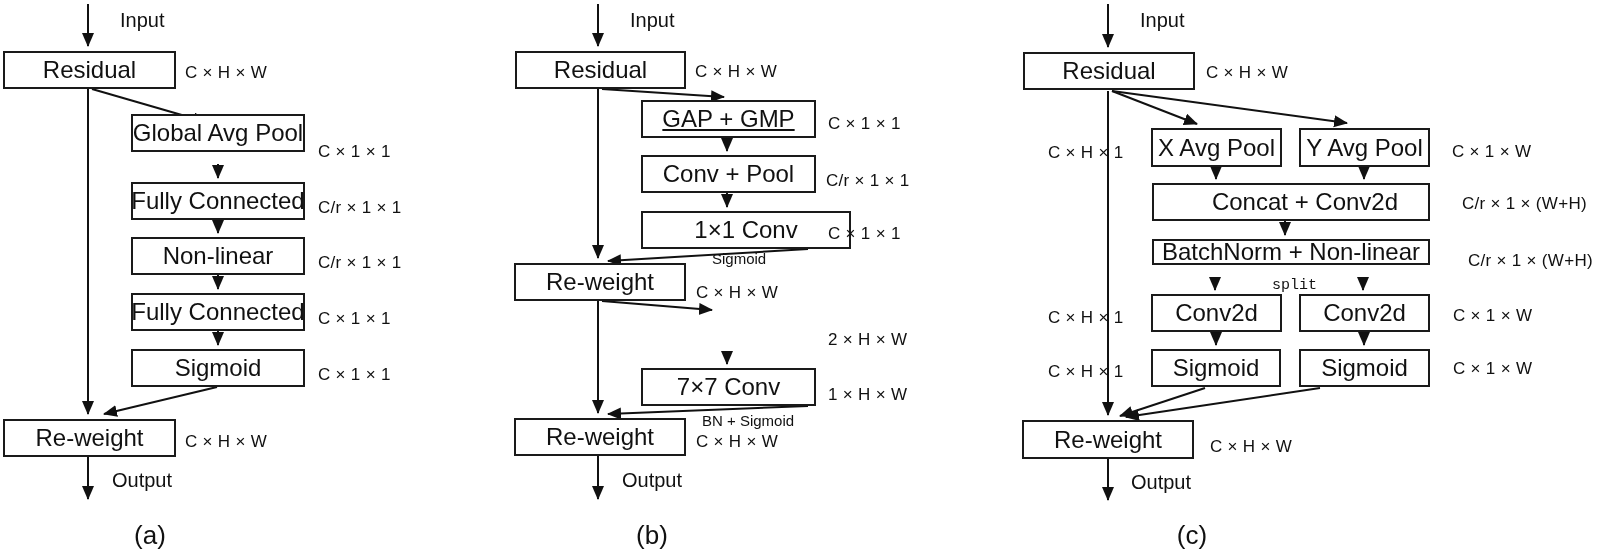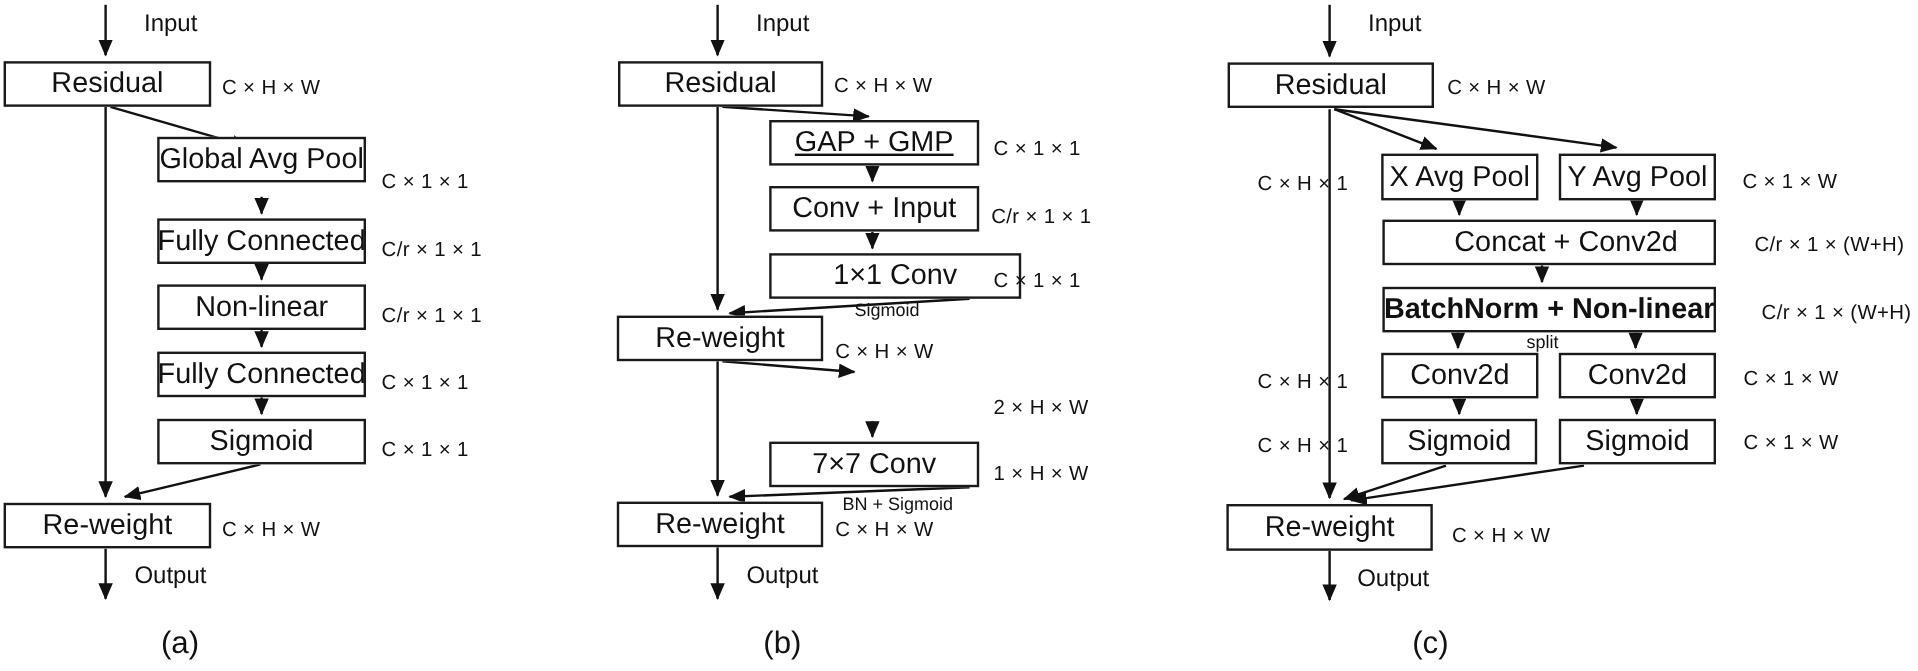--- a/index.html
+++ b/index.html
@@ -93,21 +93,21 @@
   <div class="io" style="left:112px; top:469px;">Output</div>
   <div class="caption" style="left:115px; top:520px;">(a)</div>
 
   <div class="io" style="left:630px; top:9px;">Input</div>
   <div class="box" style="left:515px; top:51px; width:171px; height:38px;">Residual</div>
   <div class="dim" style="left:695px; top:62px;">C × H × W</div>
 
   <div class="box" style="left:641px; top:100px; width:175px; height:38px;text-decoration:underline;">GAP + GMP</div>
   <div class="dim" style="left:828px; top:114px;">C × 1 × 1</div>
 
-  <div class="box" style="left:641px; top:155px; width:175px; height:38px;">Conv + Input</div>
+  <div class="box" style="left:641px; top:155px; width:175px; height:38px;">Conv + Pool</div>
   <div class="dim" style="left:826px; top:171px;">C/r × 1 × 1</div>
 
   <div class="box" style="left:641px; top:211px; width:210px; height:38px;">1×1 Conv</div>
   <div class="dim" style="left:828px; top:224px;">C × 1 × 1</div>
   <div class="note" style="left:712px; top:250px;">Sigmoid</div>
 
   <div class="box" style="left:514px; top:263px; width:172px; height:38px;">Re-weight</div>
   <div class="dim" style="left:696px; top:283px;">C × H × W</div>
 
   <div class="dim" style="left:828px; top:330px;">2 × H × W</div>
@@ -127,23 +127,23 @@
   <div class="dim" style="left:1206px; top:63px;">C × H × W</div>
 
   <div class="box" style="left:1151px; top:128px; width:131px; height:39px;">X Avg Pool</div>
   <div class="box" style="left:1299px; top:128px; width:131px; height:39px;">Y Avg Pool</div>
   <div class="dim" style="left:1048px; top:143px;">C × H × 1</div>
   <div class="dim" style="left:1452px; top:142px;">C × 1 × W</div>
 
   <div class="box" style="left:1152px; top:183px; width:278px; height:38px;padding-left:28px;">Concat + Conv2d</div>
   <div class="dim" style="left:1462px; top:194px;">C/r × 1 × (W+H)</div>
 
-  <div class="box" style="left:1152px; top:239px; width:278px; height:38px;font-weight:bold;">BatchNorm + Non-linear</div>
+  <div class="box" style="left:1152px; top:239px; width:278px; height:26px;">BatchNorm + Non-linear</div>
   <div class="dim" style="left:1468px; top:251px;">C/r × 1 × (W+H)</div>
-  <div class="note" style="left:1272px; top:277px;">split</div>
+  <div class="note" style="left:1272px; top:277px;font-family:Liberation Mono, monospace;">split</div>
 
   <div class="box" style="left:1151px; top:294px; width:131px; height:38px;">Conv2d</div>
   <div class="box" style="left:1299px; top:294px; width:131px; height:38px;">Conv2d</div>
   <div class="dim" style="left:1048px; top:308px;">C × H × 1</div>
   <div class="dim" style="left:1453px; top:306px;">C × 1 × W</div>
 
   <div class="box" style="left:1151px; top:349px; width:130px; height:38px;">Sigmoid</div>
   <div class="box" style="left:1299px; top:349px; width:131px; height:38px;">Sigmoid</div>
   <div class="dim" style="left:1048px; top:362px;">C × H × 1</div>
   <div class="dim" style="left:1453px; top:359px;">C × 1 × W</div>

